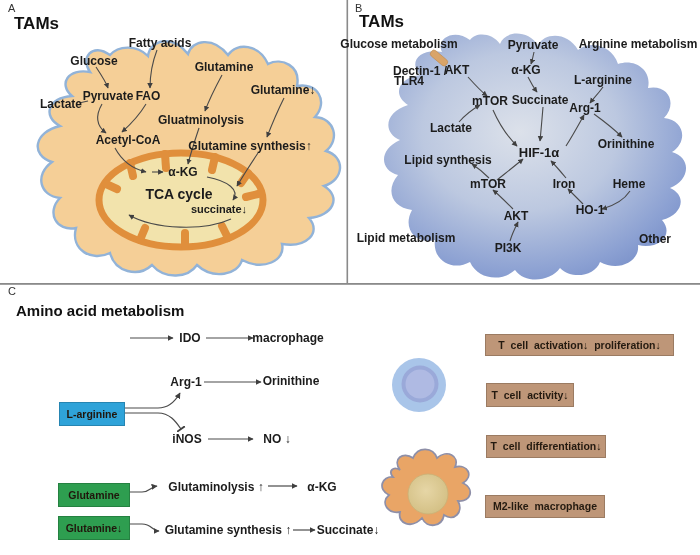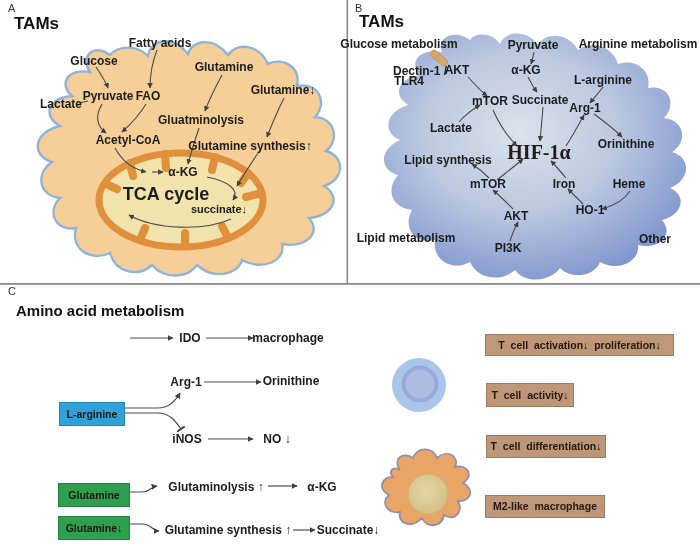--- a/index.html
+++ b/index.html
@@ -5,21 +5,21 @@
   html,body{margin:0;padding:0;background:#ffffff;}
   #fig{position:relative;width:700px;height:555px;background:#ffffff;overflow:hidden;
        font-family:"Liberation Sans",sans-serif;color:#1c1c1c;}
   #shapes{position:absolute;left:0;top:0;width:700px;height:555px;}
   .lbl{position:absolute;transform:translate(-50%,-50%);font-size:12px;font-weight:bold;
        white-space:nowrap;color:#1c1c1c;line-height:1;}
   .lbl-l{position:absolute;transform:translate(0,-50%);font-size:12px;font-weight:bold;
        white-space:nowrap;color:#1c1c1c;line-height:1;}
   .corner{position:absolute;font-size:11px;font-weight:normal;color:#333;line-height:1;}
   .panel-title{position:absolute;font-size:17px;font-weight:bold;color:#111;line-height:1;}
-  .big{font-size:20px;font-family:Liberation Serif, serif;}
+  .big{font-size:13px;}
   .c-title{position:absolute;font-size:15px;font-weight:bold;color:#111;line-height:1;}
   .box{position:absolute;display:flex;align-items:center;justify-content:center;
        font-size:10.5px;font-weight:bold;color:#20160c;border:1px solid rgba(0,0,0,0.18);
        white-space:nowrap;line-height:1;}
   .box-orange{background:#E8862D;}
   .box-blue{background:#2FA3D9;}
   .box-green{background:#2E9E50;}
   .effect{background:#BE9678;color:#241a10;word-spacing:3px;}
 </style>
 </head>
@@ -160,21 +160,21 @@
   <div class="lbl" style="left:160px;top:43px;">Fatty acids</div>
   <div class="lbl" style="left:224px;top:67px;">Glutamine</div>
   <div class="lbl" style="left:283px;top:90px;">Glutamine↓</div>
   <div class="lbl" style="left:108px;top:96px;">Pyruvate</div>
   <div class="lbl" style="left:148px;top:96px;">FAO</div>
   <div class="lbl" style="left:61px;top:104px;">Lactate</div>
   <div class="lbl" style="left:201px;top:120px;">Gluatminolysis</div>
   <div class="lbl" style="left:112px;top:140px;margin-left:16px;">Acetyl-CoA</div>
   <div class="lbl" style="left:250px;top:146px;">Glutamine synthesis↑</div>
   <div class="lbl" style="left:183px;top:172px;">α-KG</div>
-  <div class="lbl" style="left:166px;top:194px;font-size:18px;">TCA cycle</div>
+  <div class="lbl" style="left:179px;top:194px;font-size:14px;">TCA cycle</div>
   <div class="lbl" style="left:219px;top:209px;font-size:11px;">succinate↓</div>
 
   <div class="corner" style="left:355px;top:3px;">B</div>
   <div class="panel-title" style="left:359px;top:13px;">TAMs</div>
   <div class="lbl" style="left:399px;top:44px;">Glucose metabolism</div>
   <div class="lbl-l" style="left:393px;top:71px;">Dectin-1 /</div>
   <div class="lbl-l" style="left:394px;top:81px;">TLR4</div>
   <div class="lbl" style="left:457px;top:70px;">AKT</div>
   <div class="lbl" style="left:533px;top:45px;">Pyruvate</div>
   <div class="lbl" style="left:638px;top:44px;">Arginine metabolism</div>

